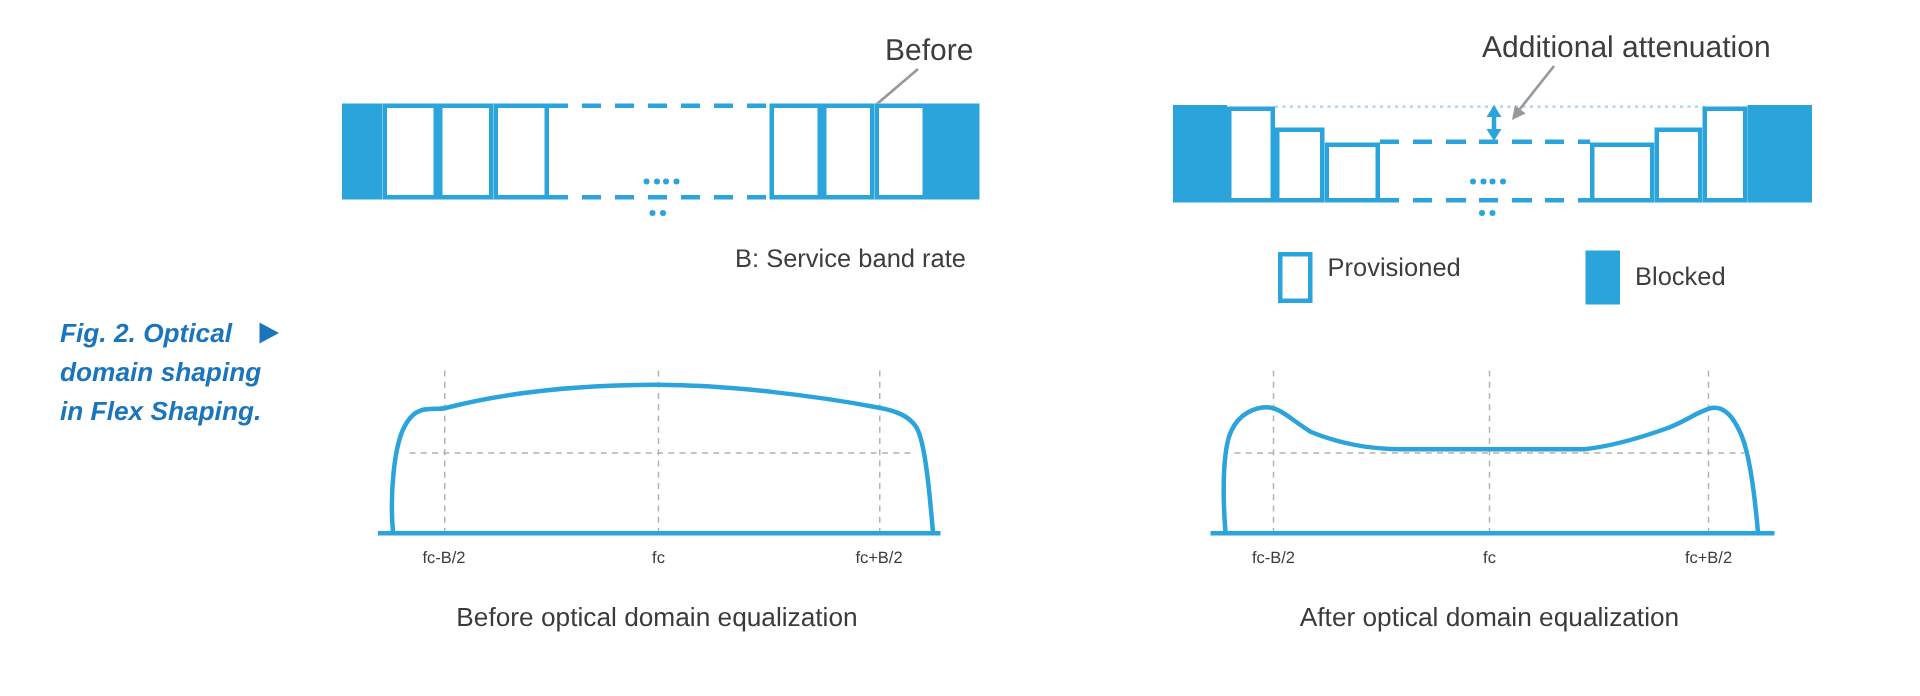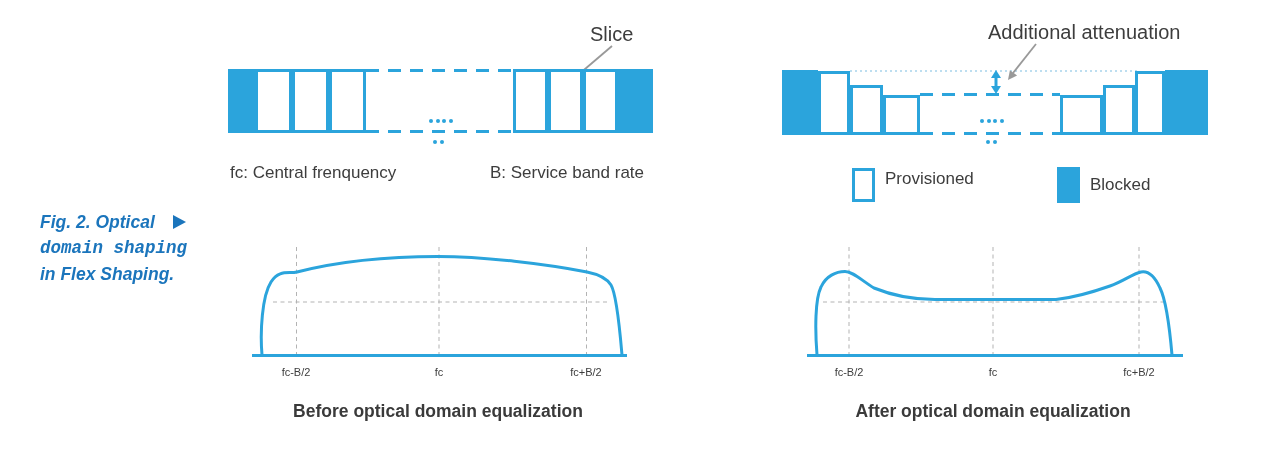--- a/index.html
+++ b/index.html
@@ -14,21 +14,21 @@
   html,body{margin:0;padding:0;background:#fff;}
   #stage{
     position:relative;width:1280px;height:464px;background:#fff;overflow:hidden;
     font-family:"Liberation Sans",sans-serif;color:var(--text);
   }
   .abs{position:absolute;}
   
   .lbl{font-size:17px;color:var(--text);white-space:nowrap;}
   .big-lbl{font-size:20px;color:var(--text);white-space:nowrap;}
   .tick{font-size:11px;color:var(--text);white-space:nowrap;transform:translateX(-50%);}
-  .caption{font-size:17.5px;font-weight:bold;color:#3a3a3a;white-space:nowrap;transform:translateX(-50%);}
+  .caption{font-size:17.5px;font-weight:normal;color:#3a3a3a;white-space:nowrap;transform:translateX(-50%);}
   .figtext{font-size:17.5px;font-style:italic;font-weight:600;color:var(--fig-blue);white-space:nowrap;line-height:26px;}
   
   .fig-triangle{
     width:0;height:0;border-top:7.5px solid transparent;border-bottom:7.5px solid transparent;
     border-left:13px solid var(--fig-blue);
   }
   
   .band{position:absolute;}
   .band .seg{position:absolute;box-sizing:border-box;}
   .seg-blocked{background:var(--blue);top:0;bottom:0;}
@@ -147,33 +147,32 @@
     <span class="dot"></span>
       <span class="dot"></span>
       <span class="dot"></span>
       <span class="dot"></span>
   </div>
   <div class="abs dots" style="left:986px;top:140px;">
     <span class="dot"></span>
       <span class="dot"></span>
   </div>
 
-  <div class="abs big-lbl" style="left:590px;top:23px;">Slice</div>
+  <div class="abs big-lbl" style="left:590px;top:23px;">Before</div>
   <div class="abs big-lbl" style="left:988px;top:21px;text-align:center;">Additional attenuation</div>
 
-  <div class="abs lbl" style="left:230px;top:163px;">fc: Central frenquency</div>
   <div class="abs lbl" style="left:490px;top:163px;">B: Service band rate</div>
 
   <div class="abs legend-box-provisioned" style="left:852px;top:168px;"></div>
   <div class="abs lbl" style="left:885px;top:169px;">Provisioned</div>
   <div class="abs legend-box-blocked" style="left:1057px;top:167px;"></div>
   <div class="abs lbl" style="left:1090px;top:175px;">Blocked</div>
 
   <div class="abs figtext" style="left:40px;top:209px;">Fig. 2. Optical</div>
-  <div class="abs figtext" style="left:40px;top:235px;font-family:Liberation Mono, monospace;">domain shaping</div>
+  <div class="abs figtext" style="left:40px;top:235px;">domain shaping</div>
   <div class="abs figtext" style="left:40px;top:261px;">in Flex Shaping.</div>
   <div class="abs fig-triangle" style="left:173px;top:215px;"></div>
 
   <div class="abs tick" style="left:296px;top:366px;">fc-B/2</div>
   <div class="abs tick" style="left:439px;top:366px;">fc</div>
   <div class="abs tick" style="left:586px;top:366px;">fc+B/2</div>
   <div class="abs caption" style="left:438px;top:401px;">Before optical domain equalization</div>
 
   <div class="abs tick" style="left:849px;top:366px;">fc-B/2</div>
   <div class="abs tick" style="left:993px;top:366px;">fc</div>

